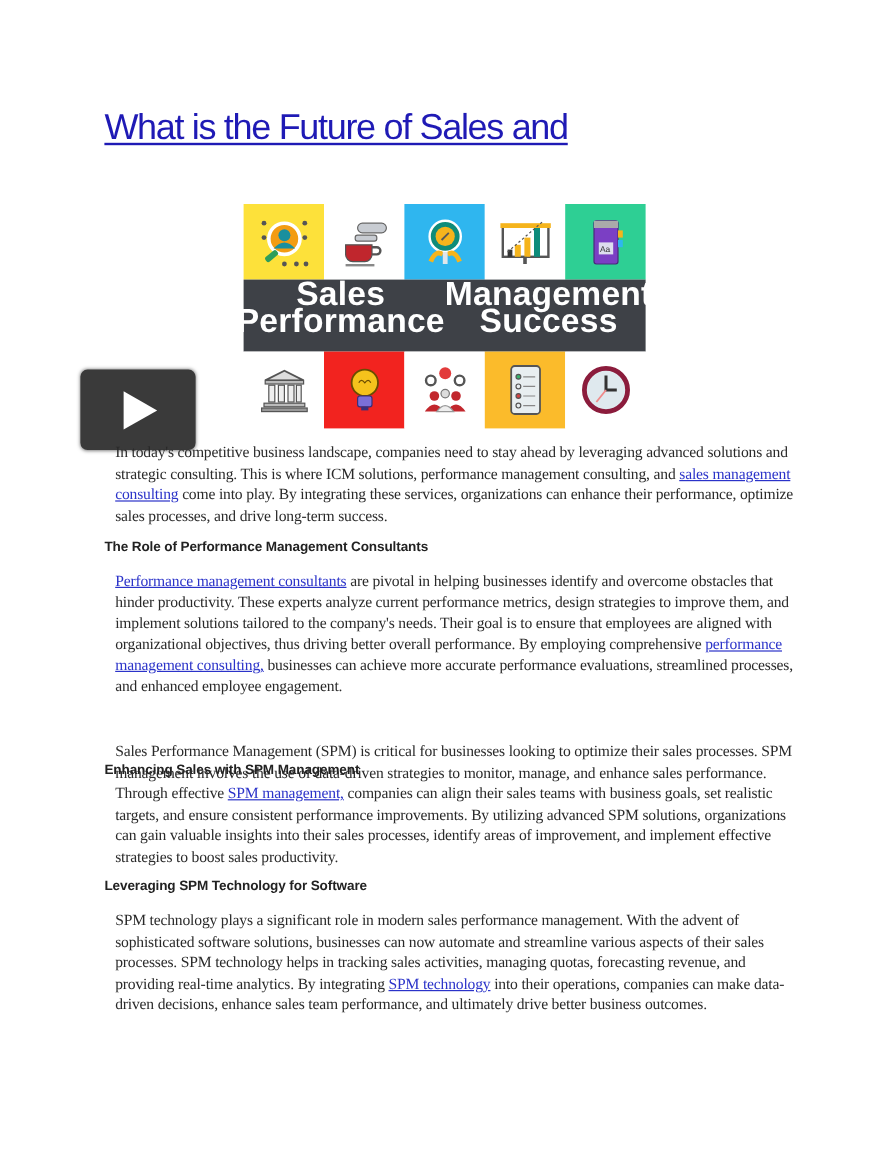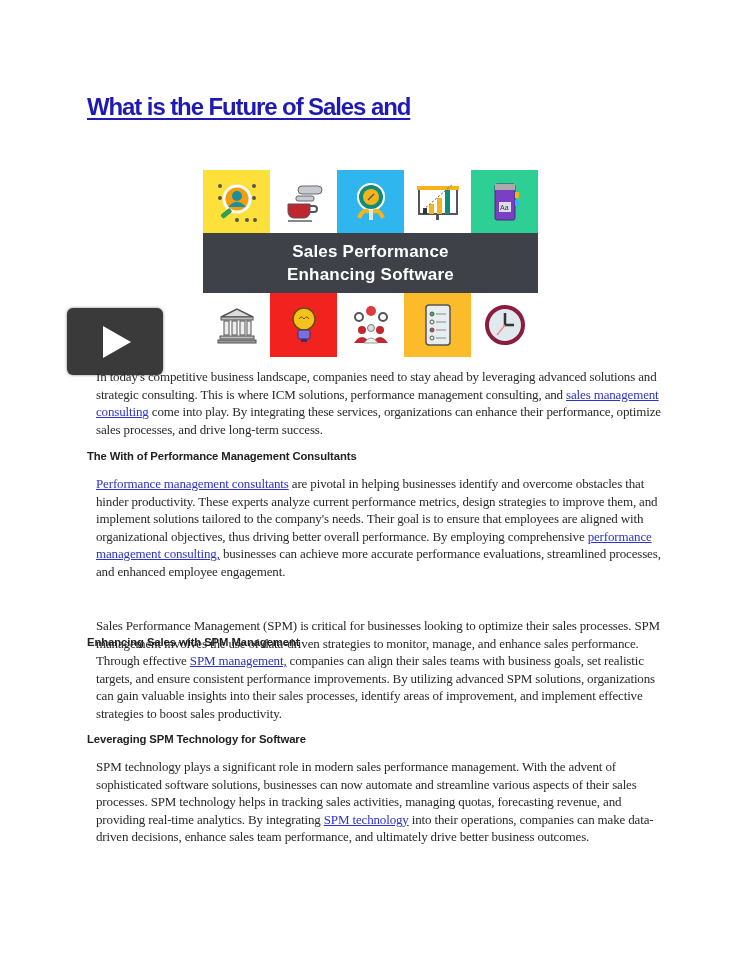--- a/index.html
+++ b/index.html
@@ -1,27 +1,27 @@
 <!DOCTYPE html>
 <html><head>
 <meta charset="utf-8">
 <style>
   html, body { margin: 0; padding: 0; background: #ffffff; }
   body { width: 741px; height: 960px; position: relative; overflow: hidden;
          font-family: "Liberation Sans", "DejaVu Sans", sans-serif; color: #222; }
   .title { position: absolute; left: 87px; top: 86px; width: 600px;
-           font-size: 24px; line-height: 42px; letter-spacing: -1.1px;
-           color: #1f1ab5; font-weight: bold; margin: 0; }
+           font-size: 30px; line-height: 42px; letter-spacing: -1.1px;
+           color: #1f1ab5; font-weight: normal; margin: 0; }
   .title a { color: #1f1ab5; text-decoration: underline; text-decoration-thickness: 2px; text-underline-offset: 3px; }
 
   .hero { position: absolute; left: 203px; top: 170px; width: 335px; height: 187px; }
   .tile { position: absolute; width: 67px; height: 63px; display: flex; align-items: center; justify-content: center; }
   .banner { position: absolute; left: 0; top: 63px; width: 335px; height: 60px; background: #3e4147;
-            color: #fff; font-weight: bold; font-size: 17px; line-height: 23px; text-align: center;
-            display: flex; flex-direction: column; justify-content: center; letter-spacing: 0.2px; }
+            color: #fff; font-weight: bold; font-size: 28px; line-height: 23px; text-align: center;
+            display: flex; flex-direction: row; justify-content: center; letter-spacing: 0.2px; }
 
   .play { position: absolute; left: 67px; top: 308px; width: 96px; height: 67px; background: #3a3a3a;
           border-radius: 6px; box-shadow: 0 0 3px rgba(0,0,0,0.5); display: flex; align-items: center; justify-content: center; }
 
   .para { position: absolute; left: 96px; width: 565px; font-size: 13px; line-height: 17.6px; color: #2a2a2a; margin: 0; letter-spacing: -0.15px; font-family: Liberation Serif, serif; }
   .para a { color: #2b33c9; text-decoration: underline; }
   .heading { position: absolute; left: 87px; font-size: 11.3px; font-weight: bold; color: #222; margin: 0; letter-spacing: -0.1px; }
 </style>
 </head>
 <body>
@@ -85,21 +85,21 @@
         <rect x="10" y="4" width="20" height="6" fill="#aaa"></rect>
         <rect x="30" y="12" width="4" height="6" fill="#f5b41c"></rect>
         <rect x="30" y="20" width="4" height="6" fill="#2fb6ef"></rect>
         <rect x="14" y="22" width="12" height="10" fill="#dde"></rect>
         <text x="15" y="30" font-size="7" fill="#333" font-family="Liberation Sans, sans-serif">Aa</text>
       </svg>
   </div>
 
   <div class="banner">
     <div>Sales Performance</div>
-    <div>Enhancing Software</div>
+    <div>Management Success</div>
   </div>
 
   <div class="tile" style="left:0;top:123px;height:64px;background:#ffffff">
     <svg width="40" height="40" viewBox="0 0 40 40">
         <path d="M4 12 L20 4 L36 12 Z" fill="#ddd" stroke="#555" stroke-width="1.5"></path>
         <rect x="4" y="12" width="32" height="3" fill="#bbb" stroke="#555"></rect>
         <g fill="#eee" stroke="#555">
           <rect x="7" y="16" width="5" height="14"></rect>
           <rect x="15" y="16" width="5" height="14"></rect>
           <rect x="23" y="16" width="5" height="14"></rect>
@@ -154,20 +154,20 @@
 </div>
 
 <div class="play">
   <svg width="40" height="40" viewBox="0 0 40 40">
       <path d="M8 4 L36 20 L8 36 Z" fill="#ffffff"></path>
     </svg>
 </div>
 
 <p class="para" style="top:368px;"><span>In today's competitive business landscape, companies need to stay ahead by leveraging advanced solutions and strategic consulting. This is where ICM solutions, performance management consulting, and </span><a href="#">sales management consulting</a><span> come into play. By integrating these services, organizations can enhance their performance, optimize sales processes, and drive long-term success.</span></p>
 
-<h3 class="heading" style="top:450px;">The With of Performance Management Consultants</h3>
+<h3 class="heading" style="top:450px;">The Role of Performance Management Consultants</h3>
 <p class="para" style="top:475px;"><a href="#">Performance management consultants</a><span> are pivotal in helping businesses identify and overcome obstacles that hinder productivity. These experts analyze current performance metrics, design strategies to improve them, and implement solutions tailored to the company's needs. Their goal is to ensure that employees are aligned with organizational objectives, thus driving better overall performance. By employing comprehensive </span><a href="#">performance management consulting,</a><span> businesses can achieve more accurate performance evaluations, streamlined processes, and enhanced employee engagement.</span></p>
 
 <h3 class="heading" style="top:592px;margin-top:44px;">Enhancing Sales with SPM Management</h3>
 <p class="para" style="top:617px;"><span>Sales Performance Management (SPM) is critical for businesses looking to optimize their sales processes. SPM management involves the use of data-driven strategies to monitor, manage, and enhance sales performance. Through effective </span><a href="#">SPM management,</a><span> companies can align their sales teams with business goals, set realistic targets, and ensure consistent performance improvements. By utilizing advanced SPM solutions, organizations can gain valuable insights into their sales processes, identify areas of improvement, and implement effective strategies to boost sales productivity.</span></p>
 
 <h3 class="heading" style="top:733px;">Leveraging SPM Technology for Software</h3>
 <p class="para" style="top:758px;"><span>SPM technology plays a significant role in modern sales performance management. With the advent of sophisticated software solutions, businesses can now automate and streamline various aspects of their sales processes. SPM technology helps in tracking sales activities, managing quotas, forecasting revenue, and providing real-time analytics. By integrating </span><a href="#">SPM technology</a><span> into their operations, companies can make data-driven decisions, enhance sales team performance, and ultimately drive better business outcomes.</span></p>
 
 </body></html>

